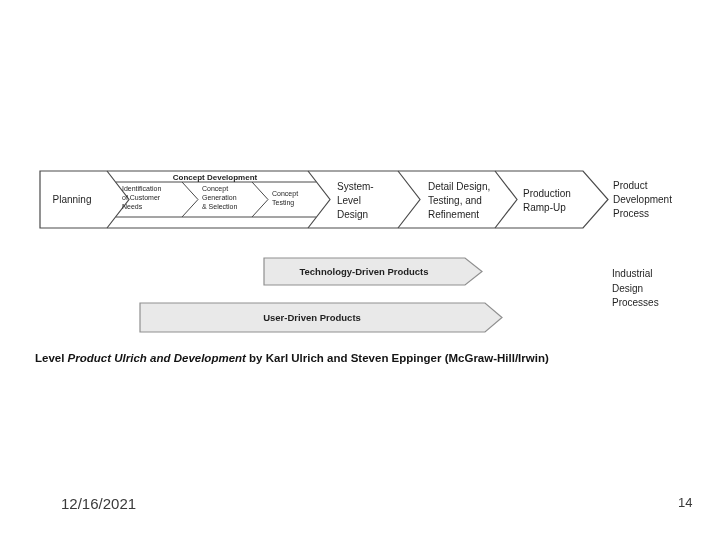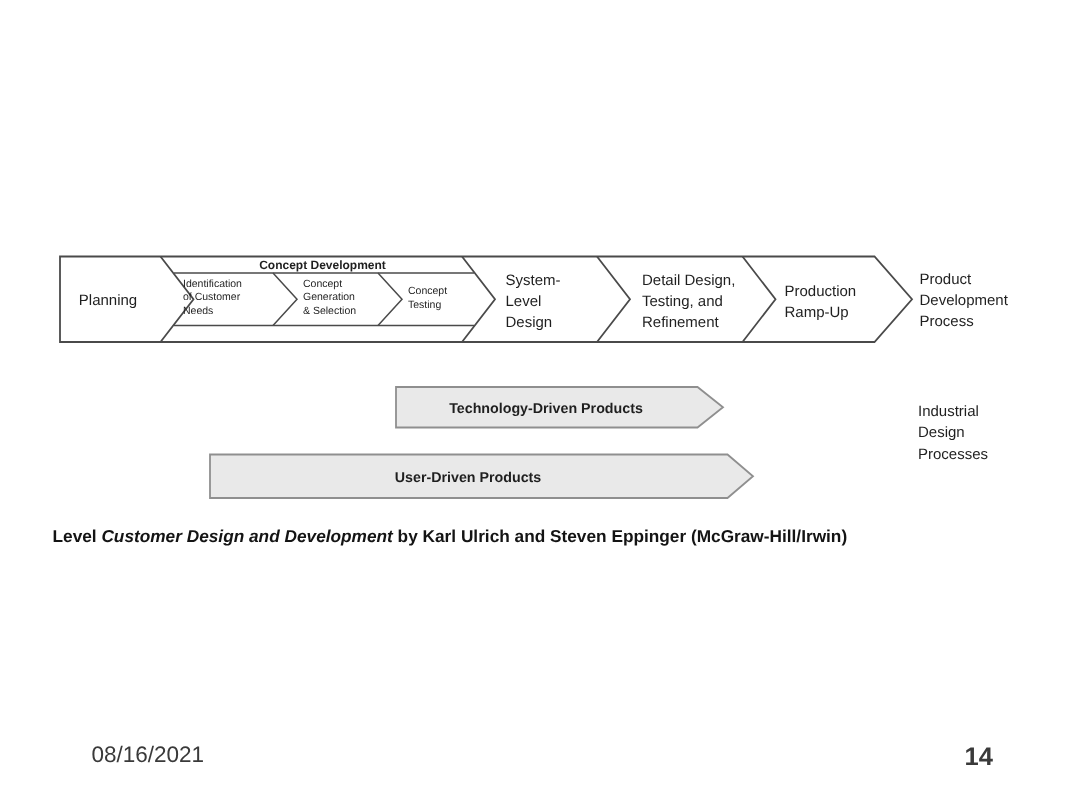--- a/index.html
+++ b/index.html
@@ -18,21 +18,21 @@
   .arrow-label{font-size:9.5px;font-weight:bold;}
   .shape{fill:none;stroke:#4a4a4a;stroke-width:1.2;}
   .shape-thin{fill:none;stroke:#4a4a4a;stroke-width:1;}
   .gray-arrow{fill:#e9e9e9;stroke:#8f8f8f;stroke-width:1.2;}
   .caption{
     position:absolute;left:35px;top:352px;width:560px;
     font-size:11.5px;font-weight:bold;color:#141414;white-space:nowrap;
   }
   .caption .book-title{font-style:italic;}
   .footer-date{position:absolute;left:61px;top:495px;font-size:15px;color:#3a3a3a;}
-  .footer-page{position:absolute;left:643px;top:495px;font-size:17px;color:#3a3a3a;font-weight:bold;}
+  .footer-page{position:absolute;left:678px;top:495px;font-size:13px;color:#3a3a3a;}
 </style>
 </head>
 <body>
 
 <div class="slide">
 
   <svg class="diagram" width="720" height="540" viewBox="0 0 720 540">
 
     <g>
       <polygon class="shape" points="40,171 583,171 608,199.5 583,228 40,228"></polygon>
@@ -103,19 +103,19 @@
     </g>
 
     <g>
       <text class="side-label" x="612" y="277">Industrial</text>
       <text class="side-label" x="612" y="291.5">Design</text>
       <text class="side-label" x="612" y="306">Processes</text>
     </g>
   </svg>
 
   <div class="caption">
-    <span>Level </span><span class="book-title">Customer Design and Development</span><span> by Karl Ulrich and Steven Eppinger (McGraw-Hill/Irwin)</span>
+    <span>Level </span><span class="book-title">Product Ulrich and Development</span><span> by Karl Ulrich and Steven Eppinger (McGraw-Hill/Irwin)</span>
   </div>
 
-  <div class="footer-date">08/16/2021</div>
+  <div class="footer-date">12/16/2021</div>
   <div class="footer-page">14</div>
 
 </div>
 
 </body></html>

